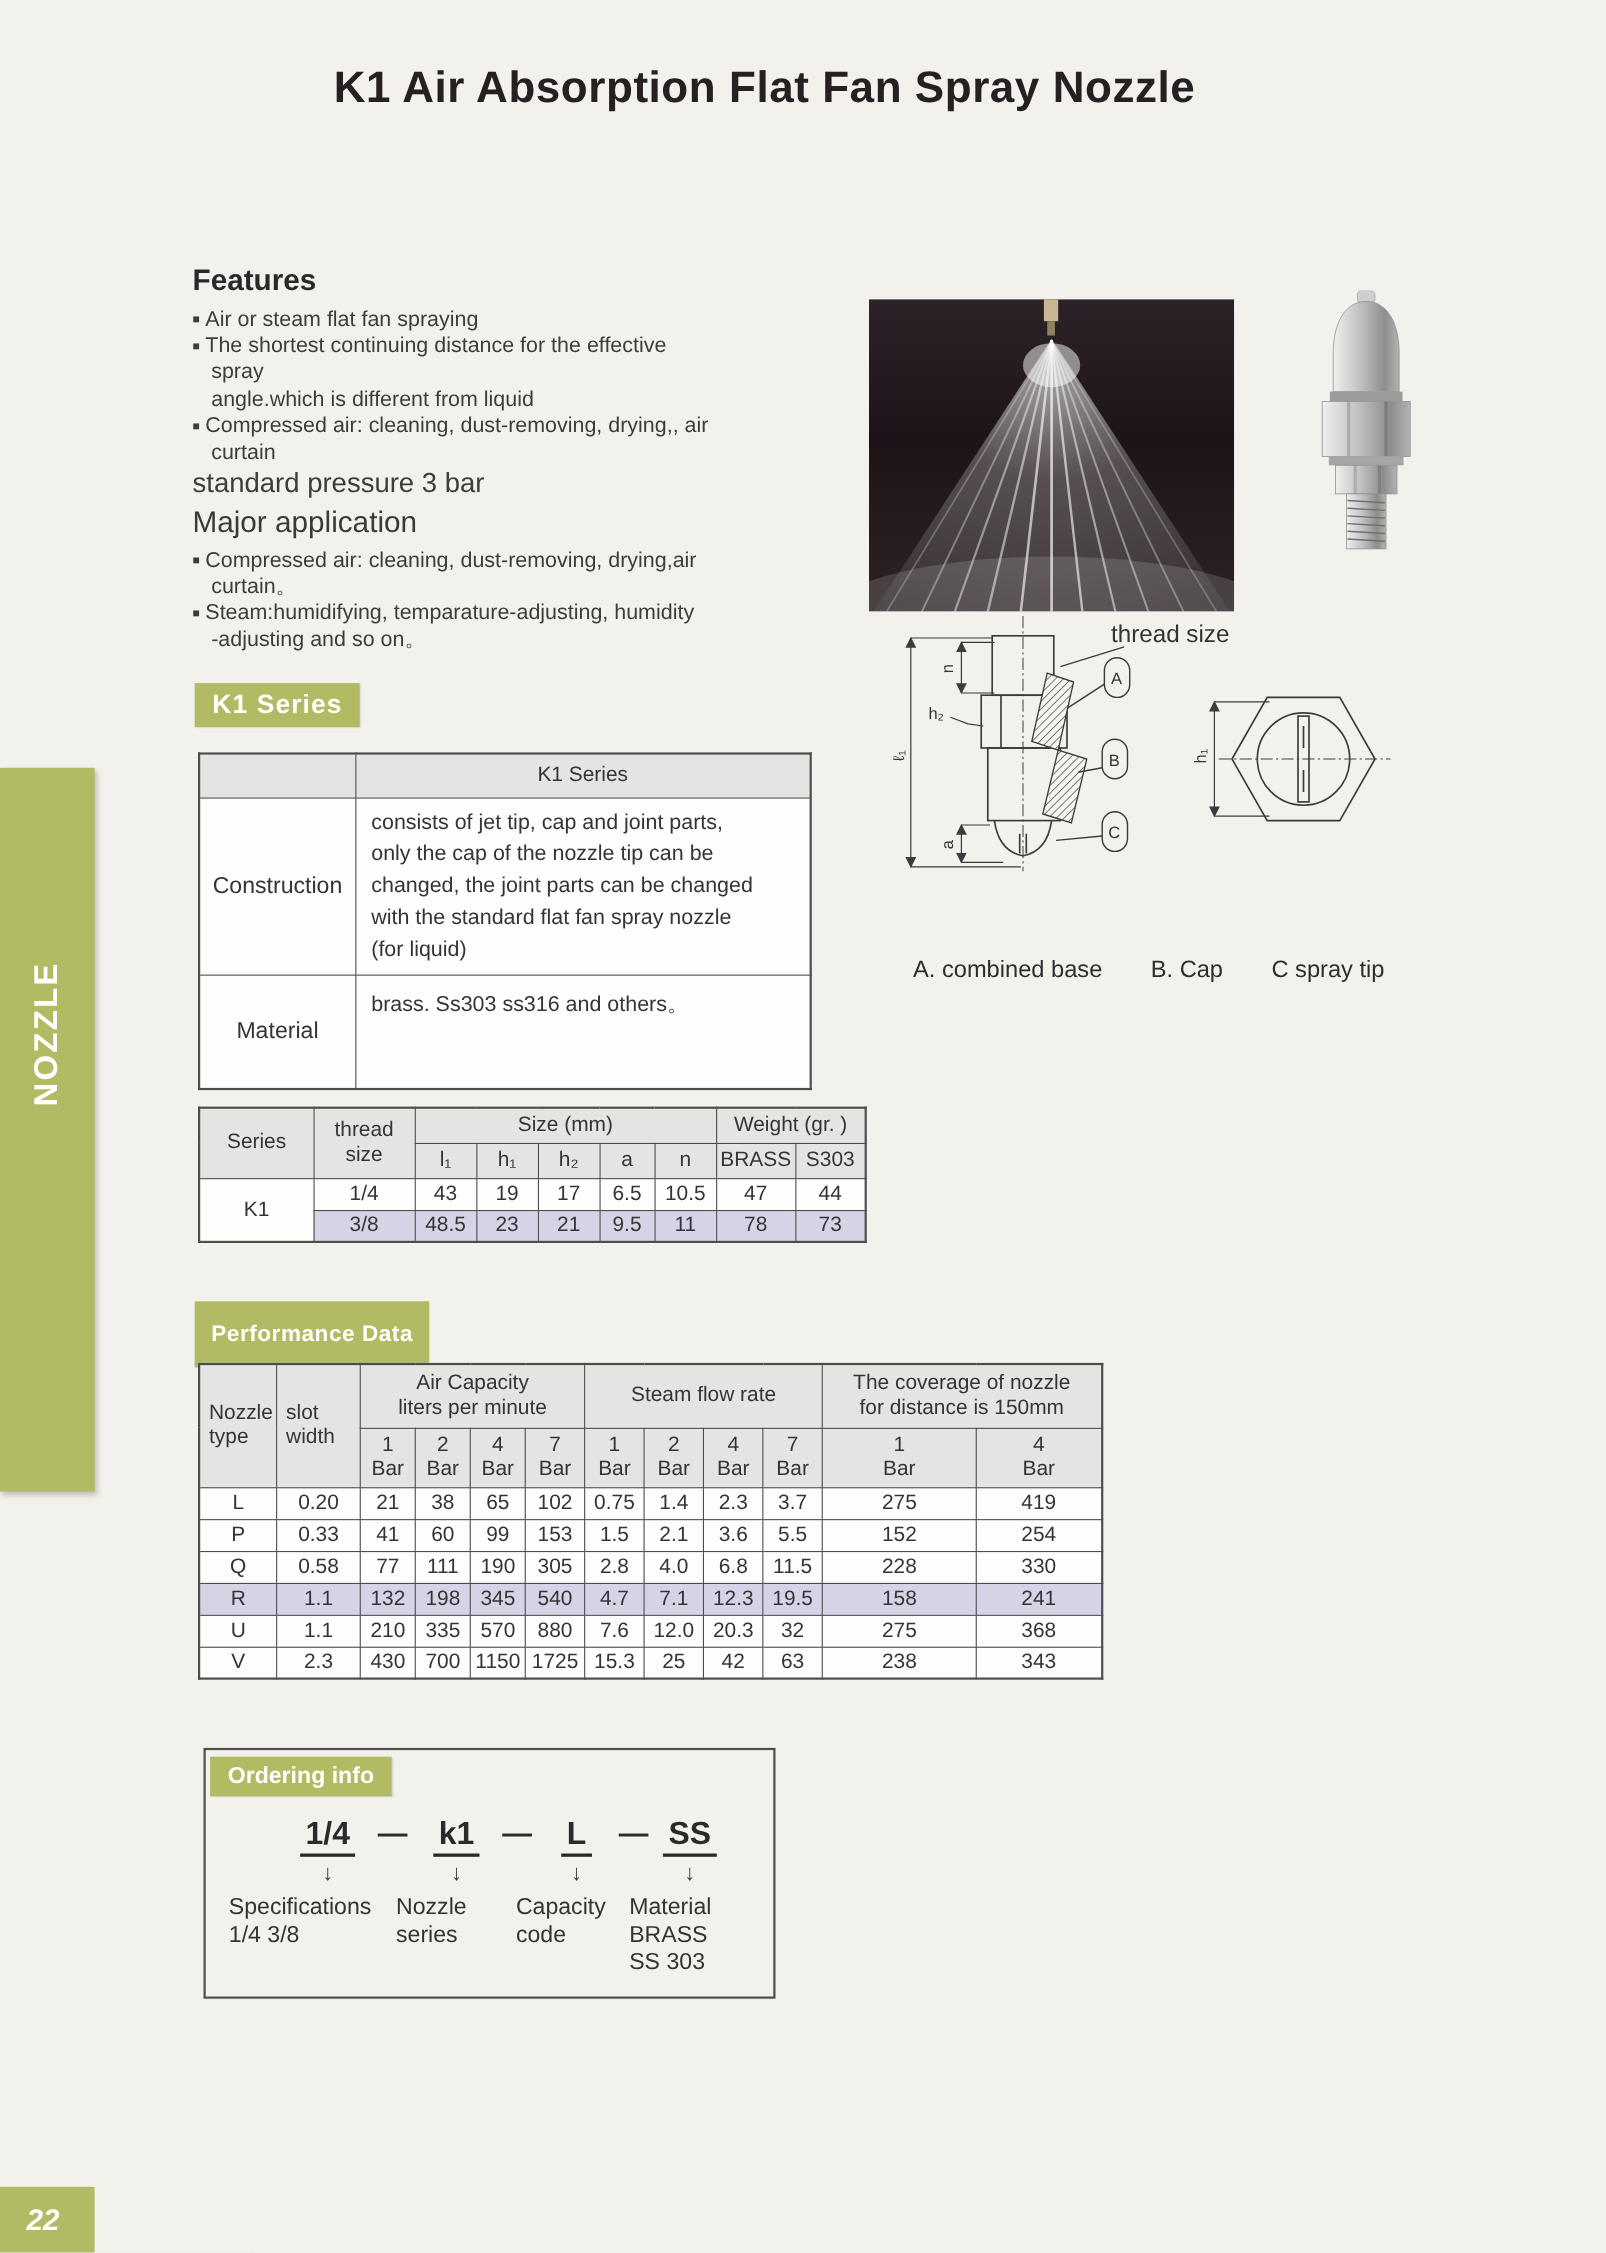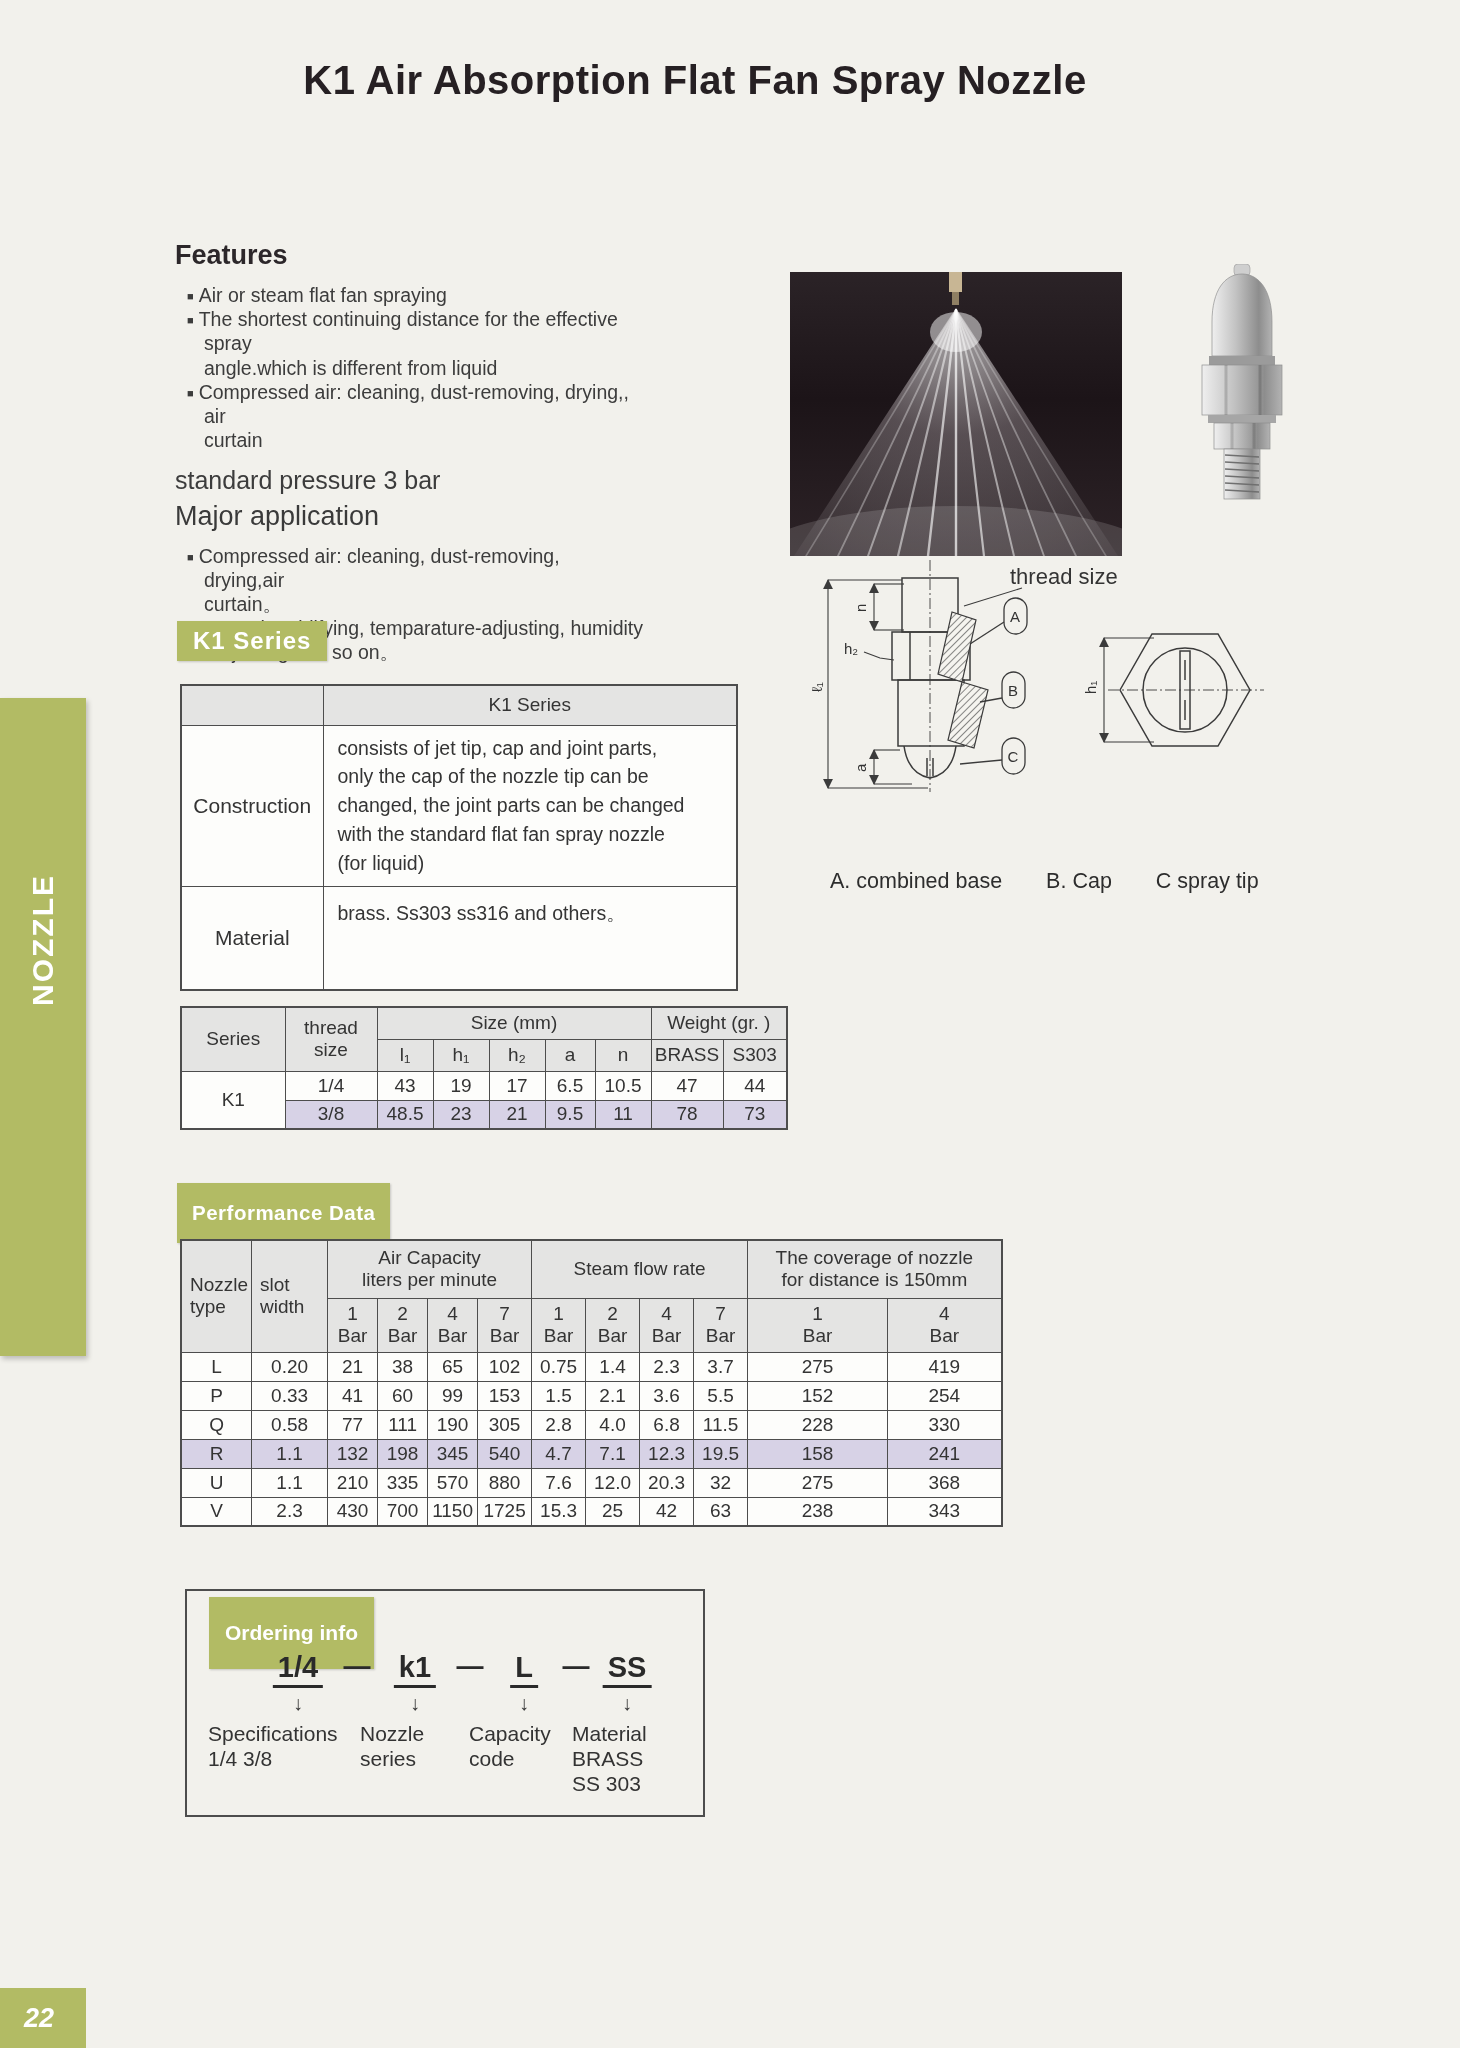--- a/index.html
+++ b/index.html
@@ -8,21 +8,21 @@
   .abs{position:absolute;}
   .ml{white-space:pre-line;}
 
   .title{top:58px;left:0;width:1390px;text-align:center;font-weight:bold;
          font-size:40px;color:#262023;letter-spacing:.5px;}
 
   
   .features{left:175px;top:240px;width:482px;}
   .h-bold{font-size:27px;font-weight:bold;color:#2c272a;margin:0 0 7px 0;}
   .h-reg{font-size:27px;font-weight:normal;color:#3a3a3a;margin:4px 0 6px 0;}
-  ul.blist{list-style:none;margin:12px;padding:0;font-size:19.5px;line-height:1.24;color:#3c3c3c;}
+  ul.blist{list-style:none;margin:0;padding:0;font-size:19.5px;line-height:1.24;color:#3c3c3c;}
   ul.blist li{padding-left:17px;text-indent:-17px;}
   ul.blist li::before{content:"■";font-size:11px;margin-right:5px;vertical-align:2px;}
   .plain-line{font-size:25px;line-height:1.3;color:#3c3c3c;}
 
   .sec-label{background:var(--accent,#b2bb64);color:#fff;font-weight:bold;
              box-shadow:1px 1px 2px rgba(0,0,0,.18);}
   .k1-label{left:177px;top:621px;font-size:24px;padding:6px 16px;letter-spacing:1px;}
   .perf-label{left:177px;top:1183px;font-size:20.5px;padding:18px 15px;letter-spacing:.5px;}
 
   
@@ -34,21 +34,21 @@
   .cons-table{left:180px;top:684px;}
   .cons-table .txt{font-size:19.5px;text-align:left;padding:8px 14px;line-height:1.48;}
   .cons-table .lbl{font-size:21px;}
   .size-table{left:180px;top:1006px;}
   .perf-table{left:180px;top:1239px;}
   tr.hl td{background:var(--row_highlight,#d7d2e6);}
   .left-h{text-align:left !important;padding-left:8px !important;}
 
   
   .order-box{left:185px;top:1589px;width:516px;height:224px;border:2px solid #4d4d4d;}
-  .order-label{left:22px;top:6px;font-size:21px;padding:24px 16px;}
+  .order-label{left:4px;top:6px;font-size:21px;padding:6px 16px;}
   .code-part{top:60px;transform:translateX(-50%);font-size:29px;font-weight:bold;color:#2a2a2a;
              border-bottom:3px solid #2a2a2a;padding:0 5px 1px;}
   .code-sep{top:60px;transform:translateX(-50%);font-size:27px;font-weight:bold;color:#2a2a2a;}
   .code-arrow{top:101px;transform:translateX(-50%);font-size:20px;color:#3a3a3a;}
   .code-desc{top:130px;text-align:left;font-size:21px;line-height:1.2;color:#333;}
 
   
   .spray-photo{left:790px;top:272px;width:332px;height:284px;}
   .nozzle-photo{left:1168px;top:264px;width:148px;height:242px;}
   .diagram{left:812px;top:552px;width:566px;height:276px;}

